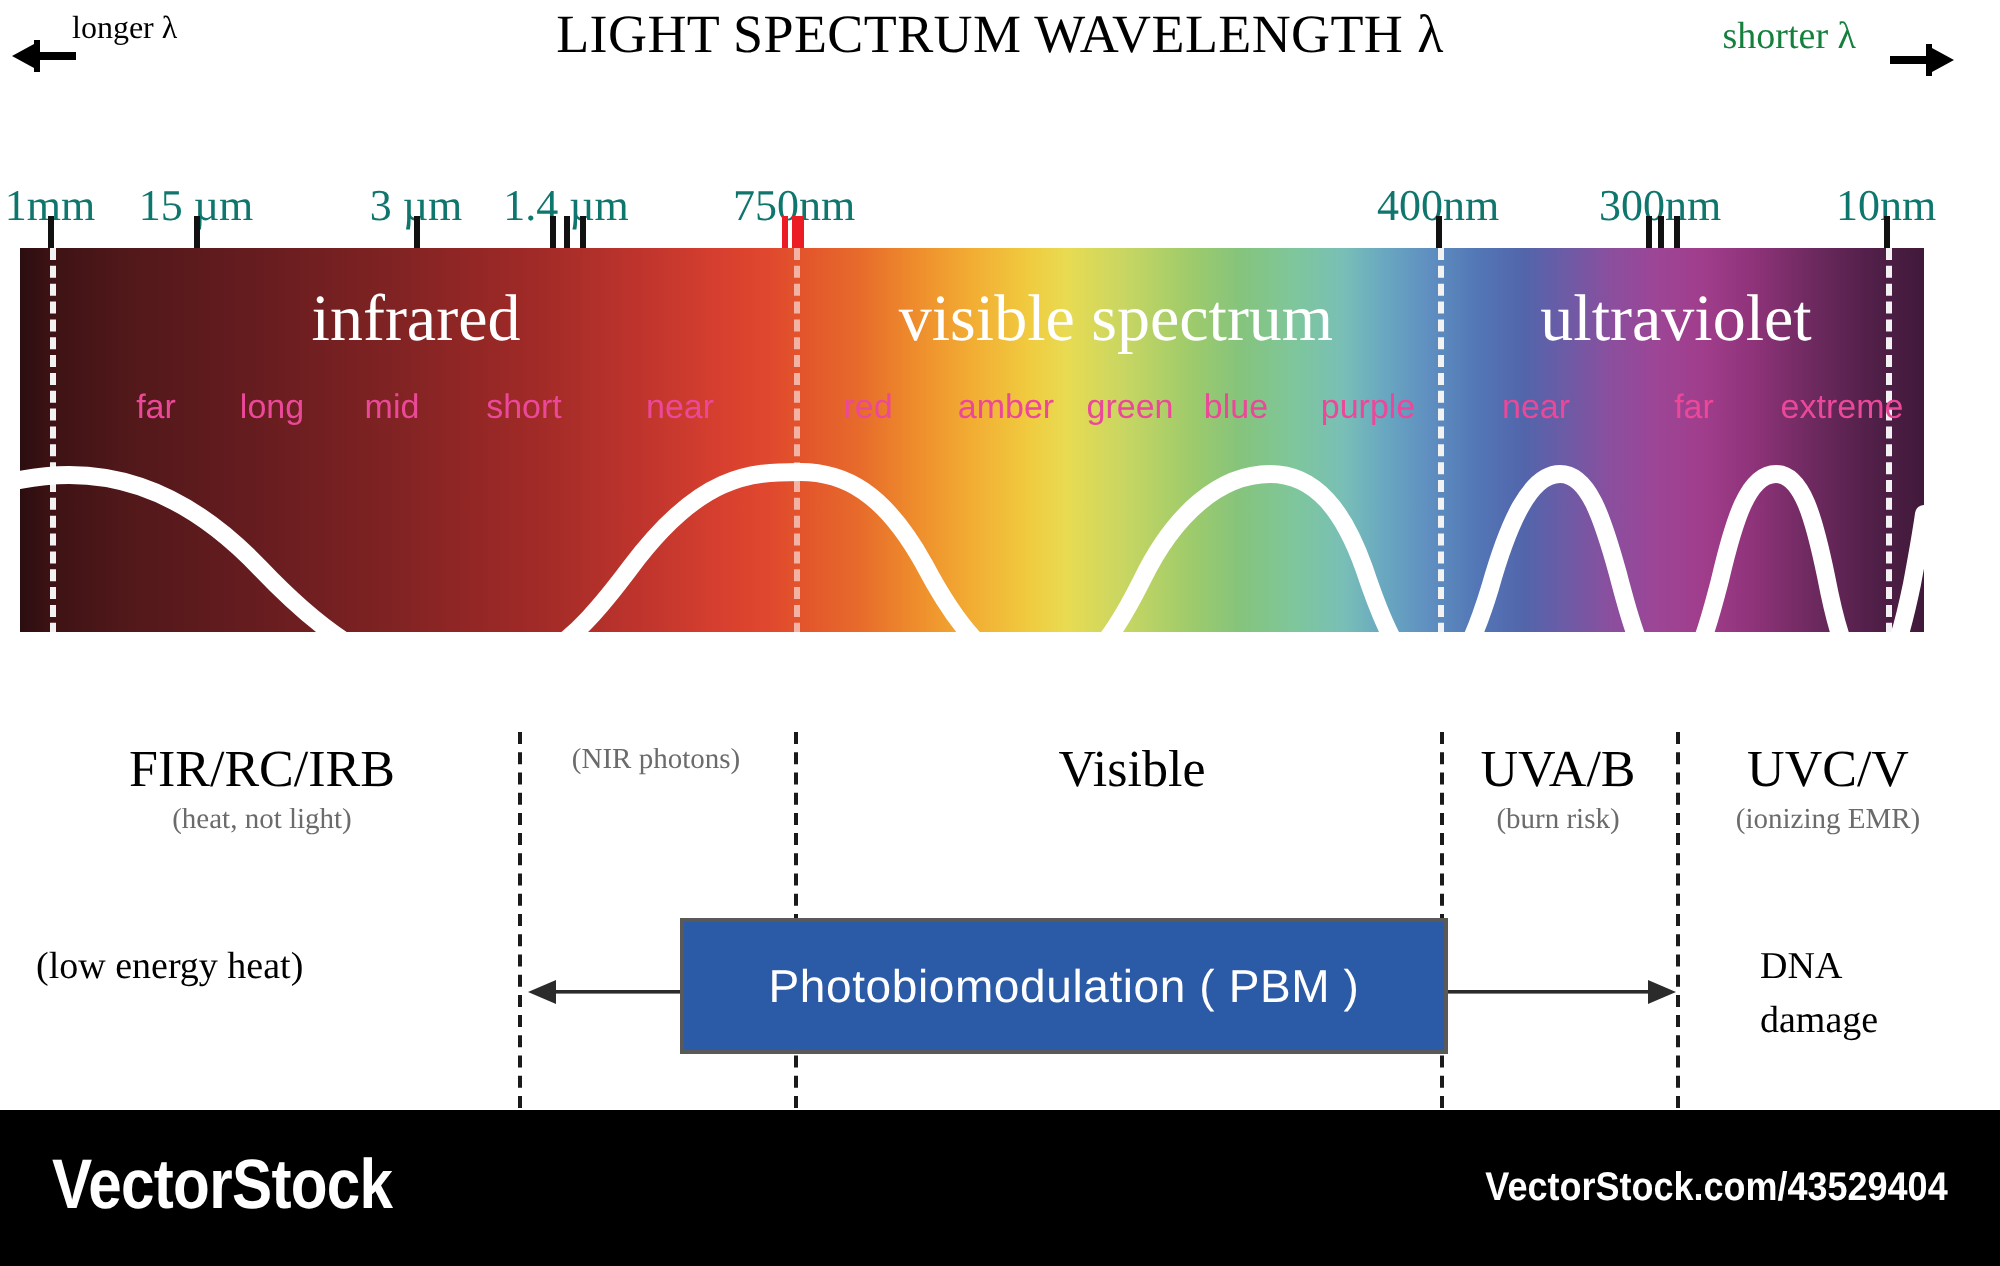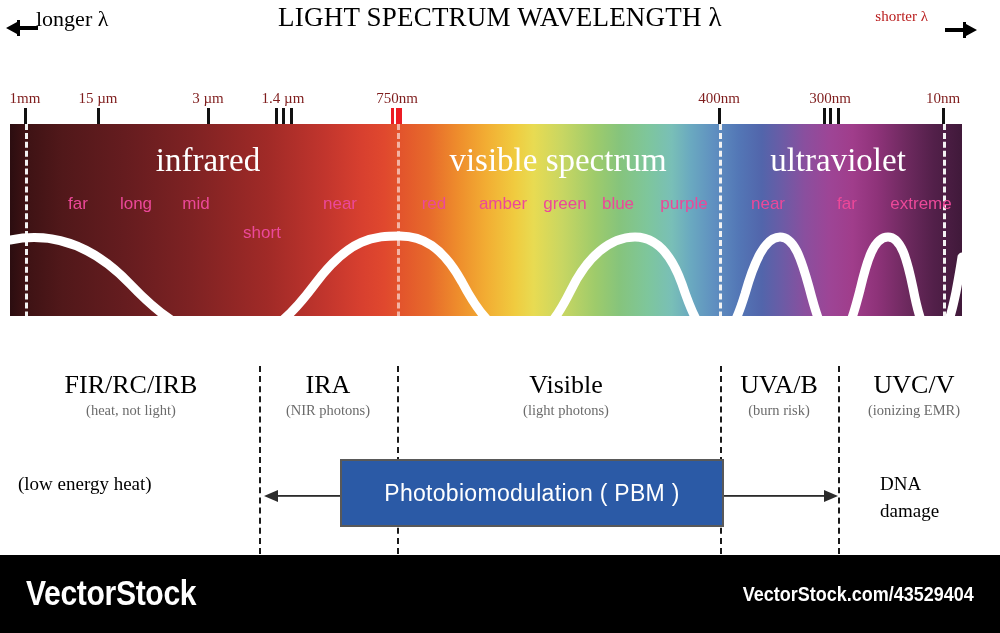--- a/index.html
+++ b/index.html
@@ -25,42 +25,42 @@
     font-family: "Liberation Serif", serif;
     font-size: 27px;
     color: #000;
     letter-spacing: 0.2px;
     white-space: nowrap;
   }
   .hdr-longer {
     position: absolute;
     left: 36px; top: 6px;
     font-family: "Liberation Serif", serif;
-    font-size: 22px;
+    font-size: 16px;
     color: #000;
   }
   .hdr-shorter {
     position: absolute;
     right: 72px; top: 8px;
     font-family: "Liberation Serif", serif;
-    font-size: 15px;
-    color: #b91c1c;
+    font-size: 19px;
+    color: #15803d;
   }
   .arrow-left, .arrow-right {
     position: absolute;
   }
   .arrow-left  { left: 5px;  top: 20px; }
   .arrow-right { right: 22px; top: 22px; }
 
   
   .tick-label {
     position: absolute;
     font-family: "Liberation Serif", serif;
-    font-size: 15px;
-    color: #7f1d1d;
+    font-size: 22px;
+    color: #0f766e;
     white-space: nowrap;
     transform: translateX(-50%);
     top: 90px;
   }
   .tick-mark {
     position: absolute;
     width: 3px;
     height: 16px;
     background: #111;
     top: 108px;
@@ -314,47 +314,45 @@
         C 908,190 914,213 925,213
         C 936,213 941,192 946,168
         C 949,152 951,140 952,133
       " fill="none" stroke="#ffffff" stroke-width="9" stroke-linecap="round"></path>
     </svg>
     <div id="band-text">
         <div class="band-title" style="left: 198px;">infrared</div>
         <div class="band-sub" style="left: 68px;">far</div>
         <div class="band-sub" style="left: 126px;">long</div>
         <div class="band-sub" style="left: 186px;">mid</div>
-        <div class="band-sub" style="left: 252px; margin-top: 29px;">short</div>
+        <div class="band-sub" style="left: 252px;">short</div>
         <div class="band-sub" style="left: 330px;">near</div>
         <div class="band-title" style="left: 548px;">visible spectrum</div>
         <div class="band-sub" style="left: 424px;">red</div>
         <div class="band-sub" style="left: 493px;">amber</div>
         <div class="band-sub" style="left: 555px;">green</div>
         <div class="band-sub" style="left: 608px;">blue</div>
         <div class="band-sub" style="left: 674px;">purple</div>
         <div class="band-title" style="left: 828px;">ultraviolet</div>
         <div class="band-sub" style="left: 758px;">near</div>
         <div class="band-sub" style="left: 837px;">far</div>
         <div class="band-sub" style="left: 911px;">extreme</div>
       </div>
   </div>
 
   <div id="zone-labels">
       <div class="zone" style="left: -19px; width: 300px; top: 370px;">
         <span class="zname">FIR/RC/IRB</span>
         <span class="zsub">(heat, not light)</span>
       </div>
       <div class="zone" style="left: 178px; width: 300px; top: 370px;">
-        <span class="zname">IRA</span>
         <span class="zsub">(NIR photons)</span>
       </div>
       <div class="zone" style="left: 416px; width: 300px; top: 370px;">
         <span class="zname">Visible</span>
-        <span class="zsub">(light photons)</span>
       </div>
       <div class="zone" style="left: 629px; width: 300px; top: 370px;">
         <span class="zname">UVA/B</span>
         <span class="zsub">(burn risk)</span>
       </div>
       <div class="zone" style="left: 764px; width: 300px; top: 370px;">
         <span class="zname">UVC/V</span>
         <span class="zsub">(ionizing EMR)</span>
       </div>
     </div>

